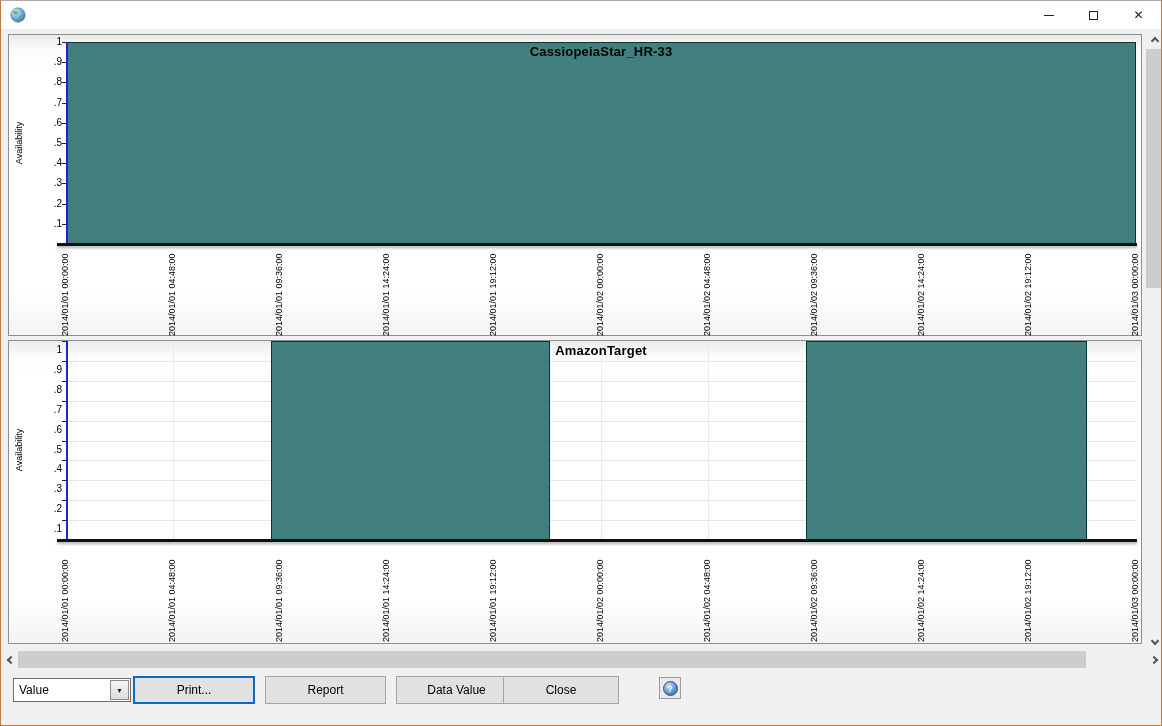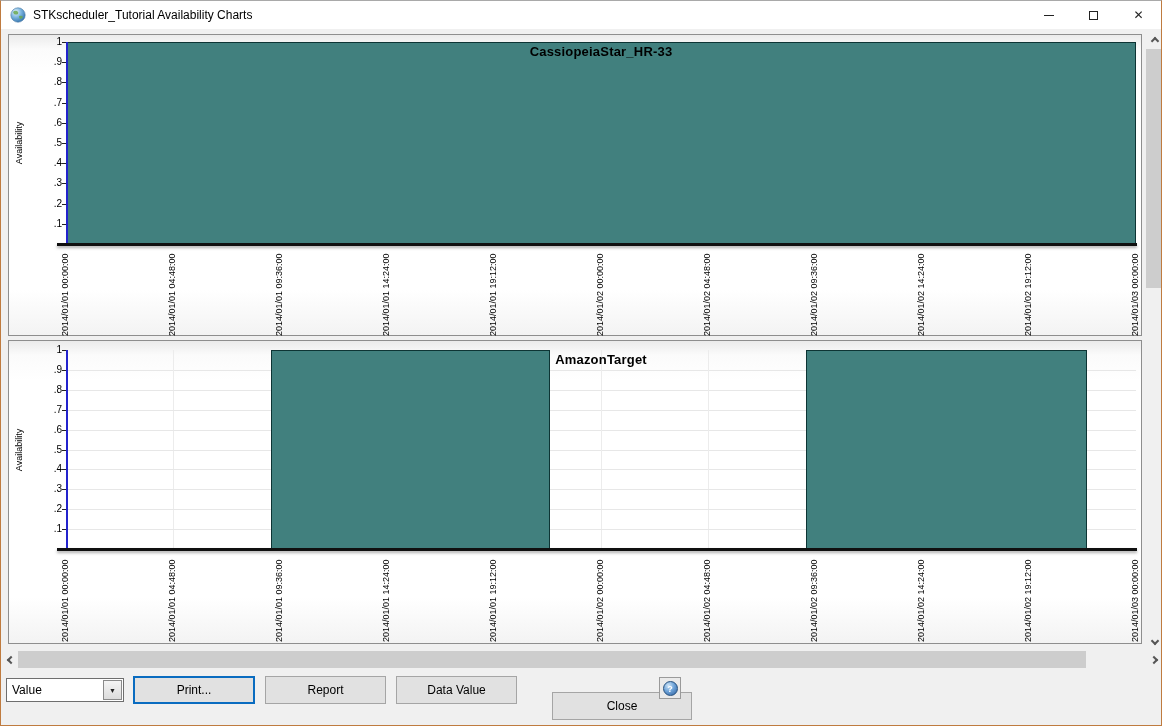--- a/index.html
+++ b/index.html
@@ -25,21 +25,21 @@
   .panel-1 { top:33px; height:302px; }
   .panel-2 { top:339px; height:304px; }
   .yaxis-name { position:absolute; left:2px; top:7px; width:16px; height:202px; }
   .yaxis-name span { position:absolute; left:50%; top:50%; transform:translate(-50%,-50%) rotate(-90deg);
     font-size:9px; color:#000; white-space:nowrap; }
   .yticks { position:absolute; left:18px; top:7px; width:38px; height:202px; }
   .panel-2 .yticks, .panel-2 .yaxis-name { top:9px; height:199px; }
   .ytick { position:absolute; right:3px; width:100%; text-align:right; font-size:10px; color:#000;
     transform:translateY(-50%); line-height:10px; }
   .plot { position:absolute; left:57px; right:5px; top:7px; height:202px; background:transparent; }
-  .panel-2 .plot { top:9px; height:199px;padding-left:20px; }
+  .panel-2 .plot { top:0; height:199px;padding-left:20px; }
   .chart-title { position:absolute; left:0; top:2px; width:100%; text-align:center;
     font-size:13px; font-weight:bold; color:#000; z-index:6; letter-spacing:0.2px; }
   .hgrid { position:absolute; left:0; right:0; height:1px; background:#e7e7e7; z-index:0; }
   .vgrid { position:absolute; top:0; bottom:0; width:1px; background:#ececec; z-index:0; }
   .bar { position:absolute; top:0; bottom:0; background:#41807E; border:1px solid #0d3434; z-index:1; }
   .ytickmark { position:absolute; left:-4px; width:4px; height:1px; background:#222; z-index:5; }
   .yaxis-line { position:absolute; left:0; top:0; bottom:0; width:2px; background:#2323cd; z-index:4; }
   .xaxis-line { position:absolute; left:-9px; right:-1px; bottom:-2px; height:3px; background:#101010;
     z-index:5; box-shadow:0 2px 3px rgba(110,110,110,0.55); }
   .xlabels { position:absolute; left:57px; right:5px; top:215px; height:88px; }
@@ -53,31 +53,31 @@
   .hscroll { position:absolute; left:0; top:650px; width:1162px; height:17px; background:#f0f0f0; }
   .h-left { left:0; } .h-right { right:0; }
   .h-thumb { position:absolute; left:17px; top:0; width:1068px; height:17px; background:#cdcdcd; }
   .chev { width:6px; height:6px; border-left:2px solid #555; border-bottom:2px solid #555; display:block; }
   .chev-left { transform:rotate(45deg); margin-left:2px; }
   .chev-right { transform:rotate(225deg); margin-right:2px; }
   .chev-up { transform:rotate(135deg); margin-top:3px; }
   .chev-down { transform:rotate(-45deg); margin-bottom:3px; }
   
   .toolbar { position:absolute; left:0; top:668px; width:100%; height:57px; background:#f0f0f0; }
-  .combo { position:absolute; left:5px; top:9px; width:118px; height:24px; background:#fff;
+  .combo { position:absolute; left:12px; top:9px; width:118px; height:24px; background:#fff;
     border:1px solid #6e6e6e; display:flex; }
   .combo-text { flex:1; font-size:12px; line-height:22px; padding-left:5px; color:#000; overflow:hidden; }
   .combo-arrow { width:19px; background:linear-gradient(180deg,#f4f4f4,#dcdcdc); border:1px solid #8a8a8a;
     margin:1px; display:flex; align-items:center; justify-content:center; font-size:7px; color:#222; }
   .tb-btn { position:absolute; top:7px; height:28px; background:#e1e1e1; border:1px solid #a5a5a5;
     font-size:12px; color:#000; text-align:center; line-height:26px; font-family:"Liberation Sans",sans-serif; }
   .btn-print { left:132px; width:122px; border:2px solid #0a6cc0; line-height:24px; }
   .btn-report { left:264px; width:121px; }
   .btn-datavalues { left:395px; width:121px; }
-  .btn-close { left:551px; width:140px;margin-top:16px; }
+  .btn-close { left:502px; width:116px; }
   .btn-help { position:absolute; left:658px; top:8px; width:22px; height:22px; background:#eaeaea;
     border:1px solid #9a9a9a; display:flex; align-items:center; justify-content:center; }
   .help-circle { width:15px; height:15px; border-radius:50%;
     background:radial-gradient(circle at 35% 28%, #cfe6f8 0%, #6ea3d8 45%, #2e5f9e 100%);
     color:#fff; font-size:9px; font-weight:bold; text-align:center; line-height:15px;
     border:1px solid #24507f; }
 </style>
 </head>
 <body>
 
@@ -91,21 +91,20 @@
             <stop offset="0" stop-color="#e8f4fc"></stop>
             <stop offset="0.45" stop-color="#7db6e0"></stop>
             <stop offset="1" stop-color="#2b6ca8"></stop>
           </radialGradient>
         </defs>
         <circle cx="8" cy="8" r="7.2" fill="url(#gl)" stroke="#4a7aa5" stroke-width="0.6"></circle>
         <path d="M3 5 Q5 3 7 4 Q9 5 8 7 Q6 8 4 7 Z" fill="#6aa84f" opacity="0.85"></path>
         <path d="M9 9 Q12 8 13 10 Q12 12 10 12 Q9 11 9 9 Z" fill="#6aa84f" opacity="0.85"></path>
       </svg>
     </span>
-    <span class="title-text">STKscheduler_Tutorial Availability Charts</span>
     <div class="win-controls">
       <div class="win-btn">
           <span class="glyph-min"></span>
         </div>
       <div class="win-btn">
           <span class="glyph-max"></span>
         </div>
       <div class="win-btn">
           <span class="glyph-close">✕</span>
         </div>

